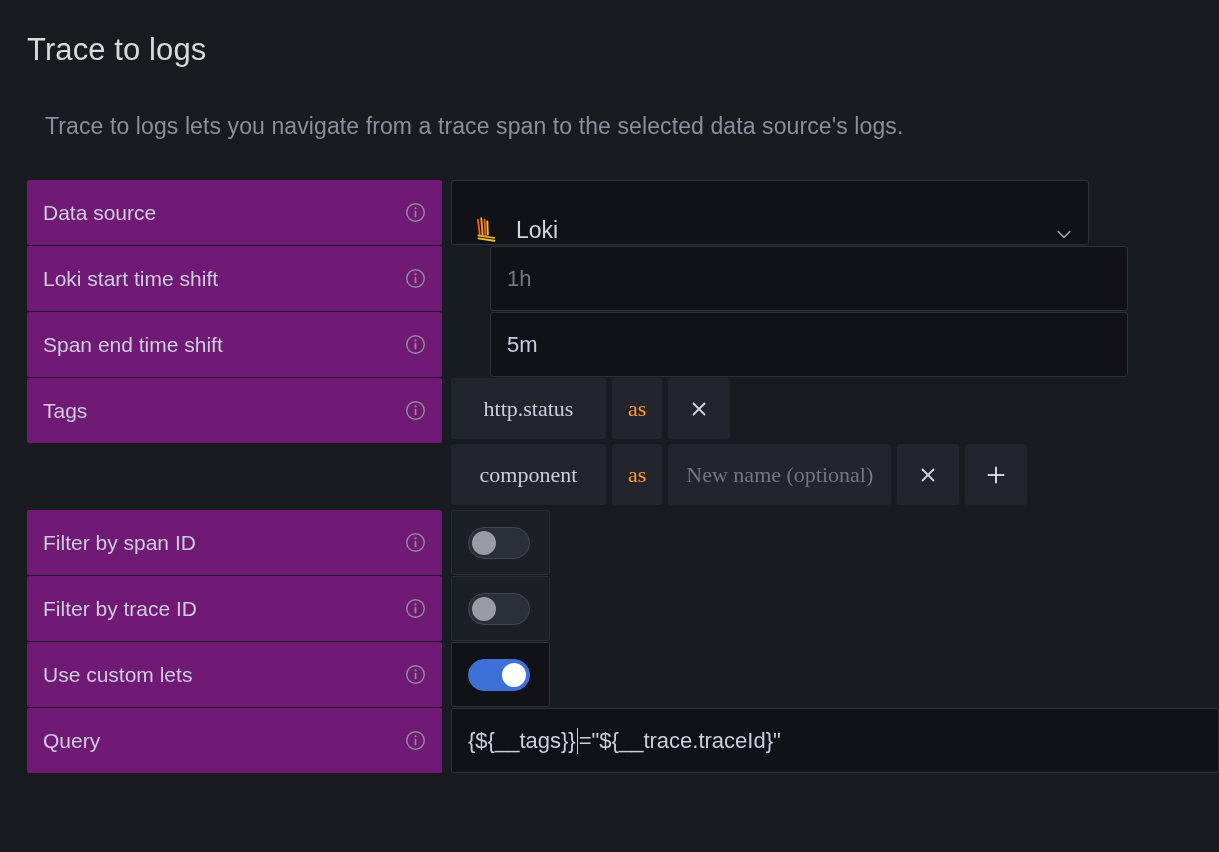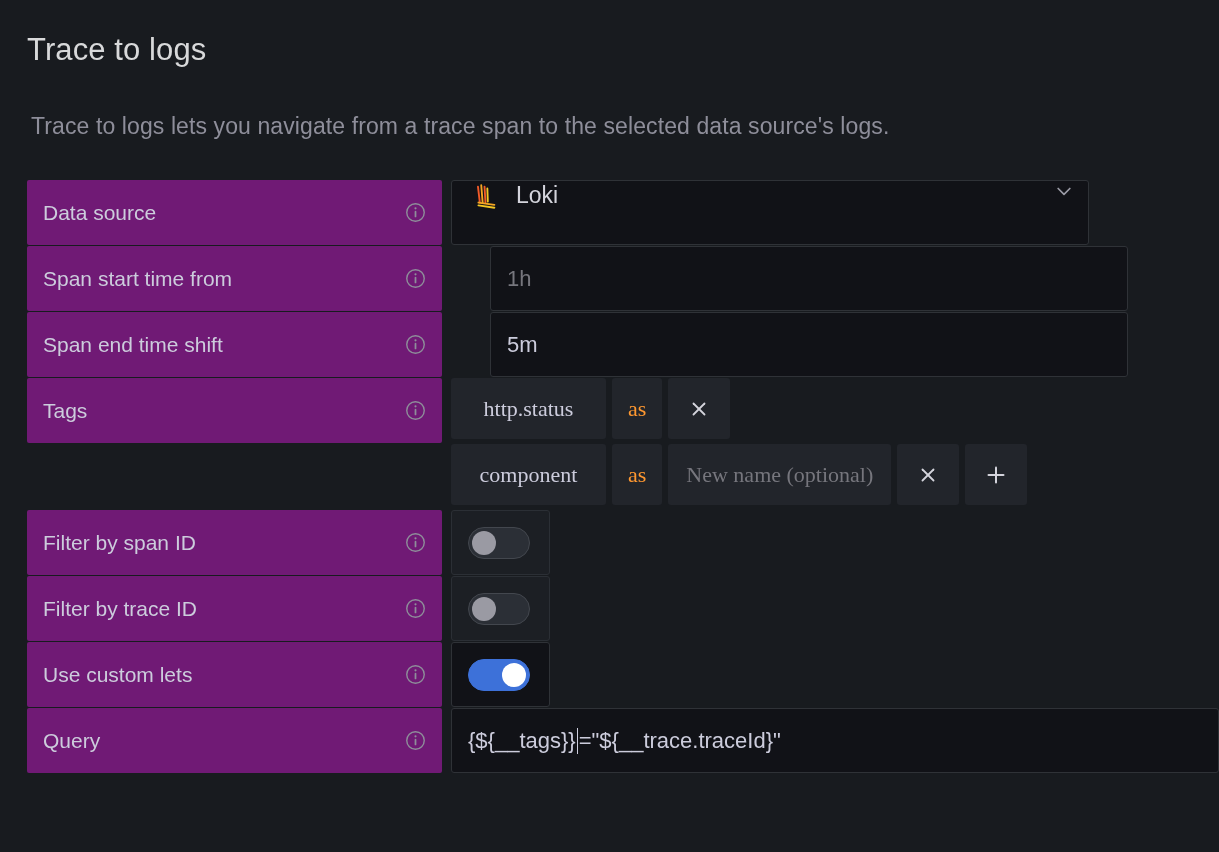--- a/index.html
+++ b/index.html
@@ -30,21 +30,21 @@
     top: 28px;
     font-size: 31px;
     font-weight: 400;
     color: #d8d9da;
     letter-spacing: 0.1px;
     line-height: 44px;
   }
 
   .section-desc {
     position: absolute;
-    left: 31px;
+    left: 45px;
     top: 108px;
     font-size: 23px;
     font-weight: 400;
     color: #8e8e9a;
     line-height: 36px;
     letter-spacing: 0.1px;
   }
 
   .form {
     position: absolute;
@@ -112,21 +112,21 @@
 
   
   .ds-picker {
     box-sizing: border-box;
     width: 638px;
     height: 65px;
     background: #111217;
     border: 1px solid #2f3237;
     border-radius: 3px;
     display: flex;
-    align-items: flex-start;
+    align-items: flex-end;
     padding: 0 14px 0 18px;
   }
   .ds-logo {
     width: 30px;
     height: 30px;
     flex: 0 0 auto;
     margin-right: 16px;
     display: block;
   }
   .ds-name {
@@ -265,21 +265,21 @@
         <span class="chevron">
           <svg viewBox="0 0 24 24" width="20" height="20">
               <polyline points="5,9 12,16 19,9" fill="none" stroke="#b4b4c0" stroke-width="2" stroke-linecap="round" stroke-linejoin="round"></polyline>
             </svg>
         </span>
       </div>
     </div>
 
     <div class="frow">
       <div class="flabel">
-        <span class="flabel-text">Span start time from</span>
+        <span class="flabel-text">Loki start time shift</span>
         <span class="info-icon">
           <svg viewBox="0 0 24 24" width="21" height="21">
               <circle cx="12" cy="12" r="10" fill="none" stroke="#8e8e9a" stroke-width="1.6"></circle>
               <circle cx="12" cy="7.2" r="1.25" fill="#8e8e9a"></circle>
               <rect x="11" y="10" width="2" height="7.5" rx="1" fill="#8e8e9a"></rect>
             </svg>
         </span>
       </div>
       <div class="finput wide">
         <span class="ph">1h</span>

